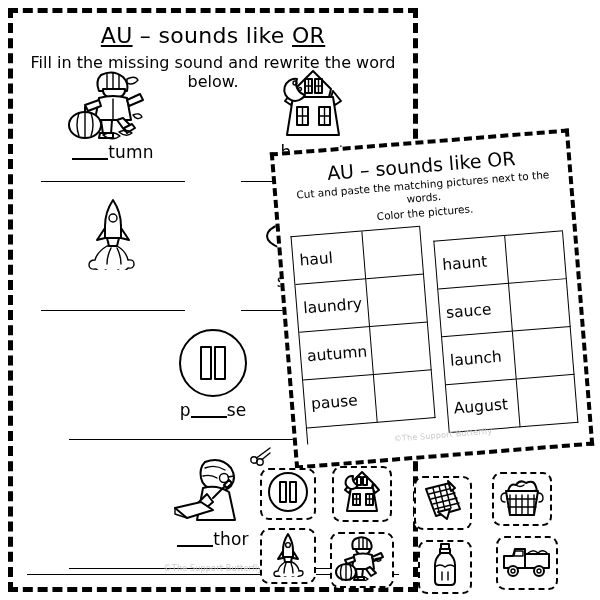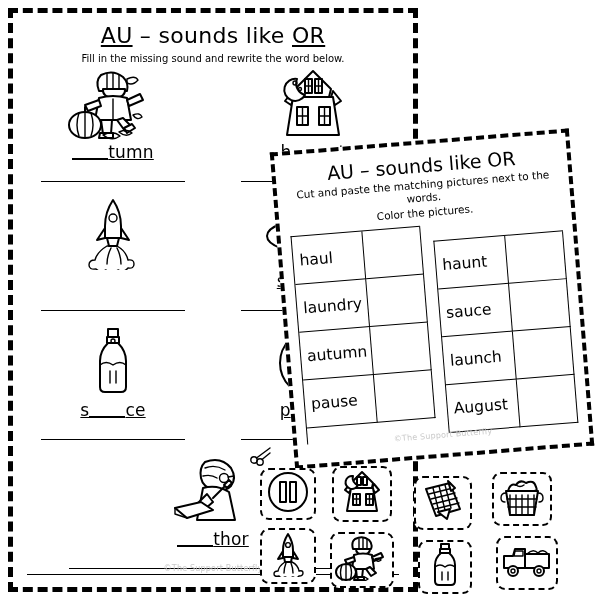--- a/index.html
+++ b/index.html
@@ -39,21 +39,21 @@
     font-weight: 400;
     letter-spacing: 0.3px;
     margin-top: 10px;
     color: #000;
     font-family: "DejaVu Sans", sans-serif;
   }
   .p1-title .ul { text-decoration: underline; text-underline-offset: 2px; }
 
   .p1-sub {
     text-align: center;
-    font-size: 10px;
+    font-size: 16px;
     margin-top: 5px;
     color: #000;
   }
 
   .p1-grid {
     position: absolute;
     left: 0; right: 0;
     top: 52px;
     bottom: 6px;
     display: flex;
@@ -67,21 +67,20 @@
   }
 
   .p1-cell {
     flex: 1 1 0;
     position: relative;
     display: flex;
     flex-direction: column;
     align-items: center;
     justify-content: flex-start;
     padding-top: 2px;
-    text-decoration: underline;
   }
 
   .pic {
     height: 74px;
     display: flex;
     align-items: flex-end;
     justify-content: center;
   }
   .pic svg { display: block; }
 
@@ -318,34 +317,20 @@
               <ellipse class="sf" cx="50" cy="40" rx="46" ry="17"></ellipse>
               <ellipse class="sf" cx="50" cy="40" rx="35" ry="10"></ellipse>
             </svg>
           </div>
           <div class="word"><span>s</span><span class="blank"></span><span>cer</span></div>
           <div class="writeline"></div>
         </div>
       </div>
 
       <div class="p1-row">
-        <div class="p1-cell">
-          <div class="pic">
-            <svg width="54" height="74" viewBox="0 0 54 74">
-              <path class="sf" d="M22 4 h10 v8 h-10 z"></path>
-              <path class="sf" d="M21 12 h12 v6 h-12 z"></path>
-              <path class="sf" d="M22 18 q-8 8 -8 18 v26 q0 5 5 5 h16 q5 0 5 -5 v-26 q0 -10 -8 -18 z"></path>
-              <path class="sthin" d="M14 40 q6 -5 13 0 q7 -5 13 0"></path>
-              <path class="sthin" d="M24 46 v12 M30 46 v12"></path>
-              <circle class="sthin" cx="27" cy="16" r="2"></circle>
-            </svg>
-          </div>
-          <div class="word"><span>s</span><span class="blank"></span><span>ce</span></div>
-          <div class="writeline"></div>
-        </div>
         <div class="p1-cell">
           <div class="pic">
             <svg width="72" height="74" viewBox="0 0 72 74">
               <circle class="sf" cx="36" cy="38" r="33"></circle>
               <rect class="sf" x="24" y="22" width="10" height="32"></rect>
               <rect class="sf" x="38" y="22" width="10" height="32"></rect>
             </svg>
           </div>
           <div class="word"><span>p</span><span class="blank"></span><span>se</span></div>
           <div class="writeline"></div>

